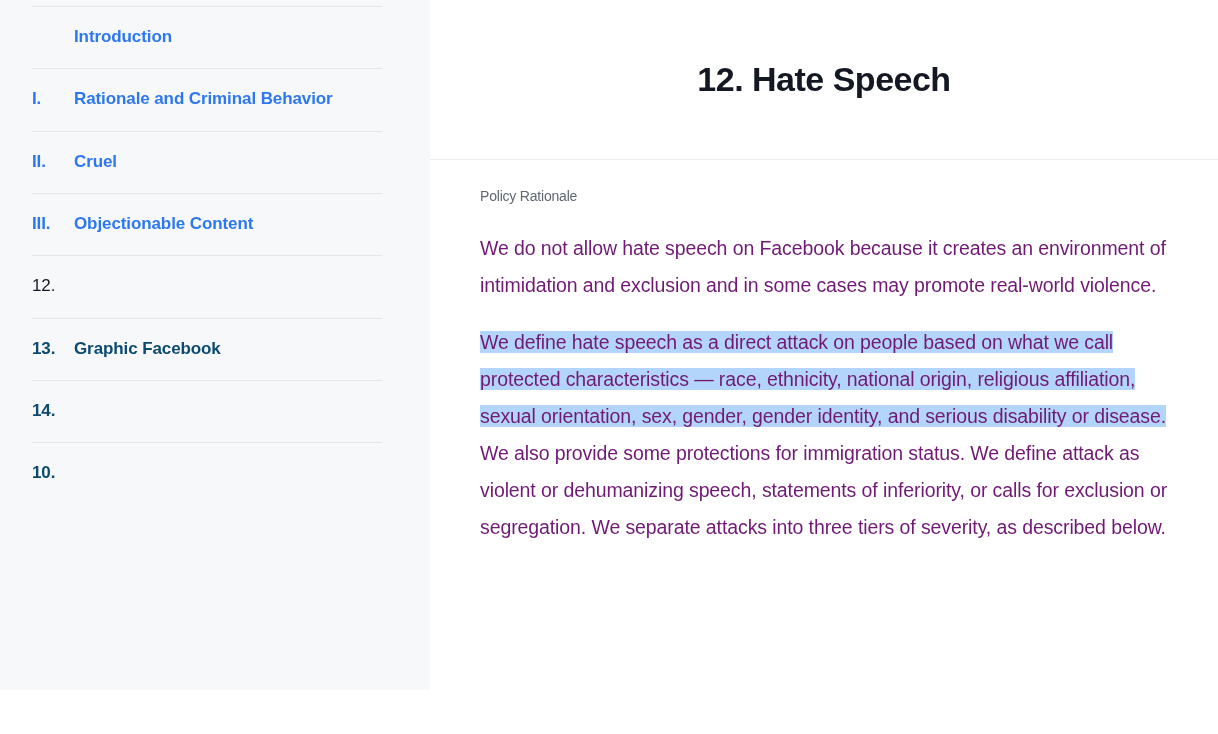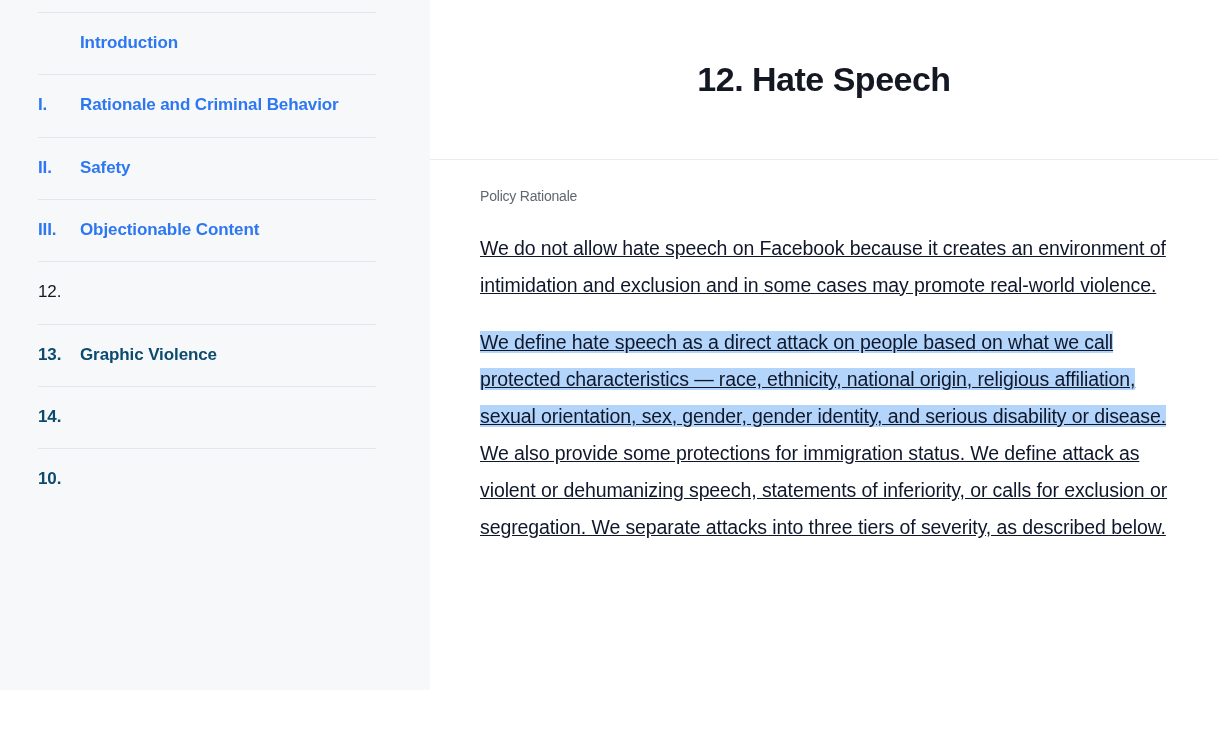--- a/index.html
+++ b/index.html
@@ -26,21 +26,21 @@
     top: 0;
     width: 430px;
     height: 690px;
     background: #f7f8fa;
     box-sizing: border-box;
     overflow: hidden;
   }
 
   .nav-list {
     margin: 0;
-    padding: 12px;
+    padding: 6px;
     list-style: none;
   }
 
   .nav-item {
     position: relative;
     box-sizing: border-box;
     padding: 18px 24px 18px 26px;
     display: flex;
     align-items: flex-start;
     min-height: 40px;
@@ -130,25 +130,24 @@
   #section-label {
     font-size: 14px;
     color: #606770;
     margin: 0 0 26px 0;
     letter-spacing: -0.2px;
   }
 
   .para {
     font-size: 19.5px;
     line-height: 1.9;
-    color: #0f172a;
+    color: #701a75;
     margin: 0 0 20px 0;
     letter-spacing: -0.1px;
     max-width: 714px;
-    text-decoration: underline;
   }
 
   .hl {
     background: #b4d5fb;
     box-decoration-break: clone;
     -webkit-box-decoration-break: clone;
   }
 
   
   #bottom-strip {
@@ -186,38 +185,38 @@
 
       <li class="nav-item blue">
         <div class="divider-line"></div>
         <span class="nav-num">I.</span>
         <span class="nav-label">Rationale and Criminal Behavior</span>
       </li>
 
       <li class="nav-item blue">
         <div class="divider-line"></div>
         <span class="nav-num">II.</span>
-        <span class="nav-label">Safety</span>
+        <span class="nav-label">Cruel</span>
       </li>
 
       <li class="nav-item blue">
         <div class="divider-line"></div>
         <span class="nav-num">III.</span>
         <span class="nav-label">Objectionable Content</span>
       </li>
 
       <li class="nav-item active">
         <div class="divider-line"></div>
         <span class="nav-num">12.</span>
       </li>
 
       <li class="nav-item light">
         <div class="divider-line"></div>
         <span class="nav-num">13.</span>
-        <span class="nav-label">Graphic Violence</span>
+        <span class="nav-label">Graphic Facebook</span>
       </li>
 
       <li class="nav-item light">
         <div class="divider-line"></div>
         <span class="nav-num">14.</span>
       </li>
 
       <li class="nav-item light">
         <div class="divider-line"></div>
         <span class="nav-num">10.</span>

